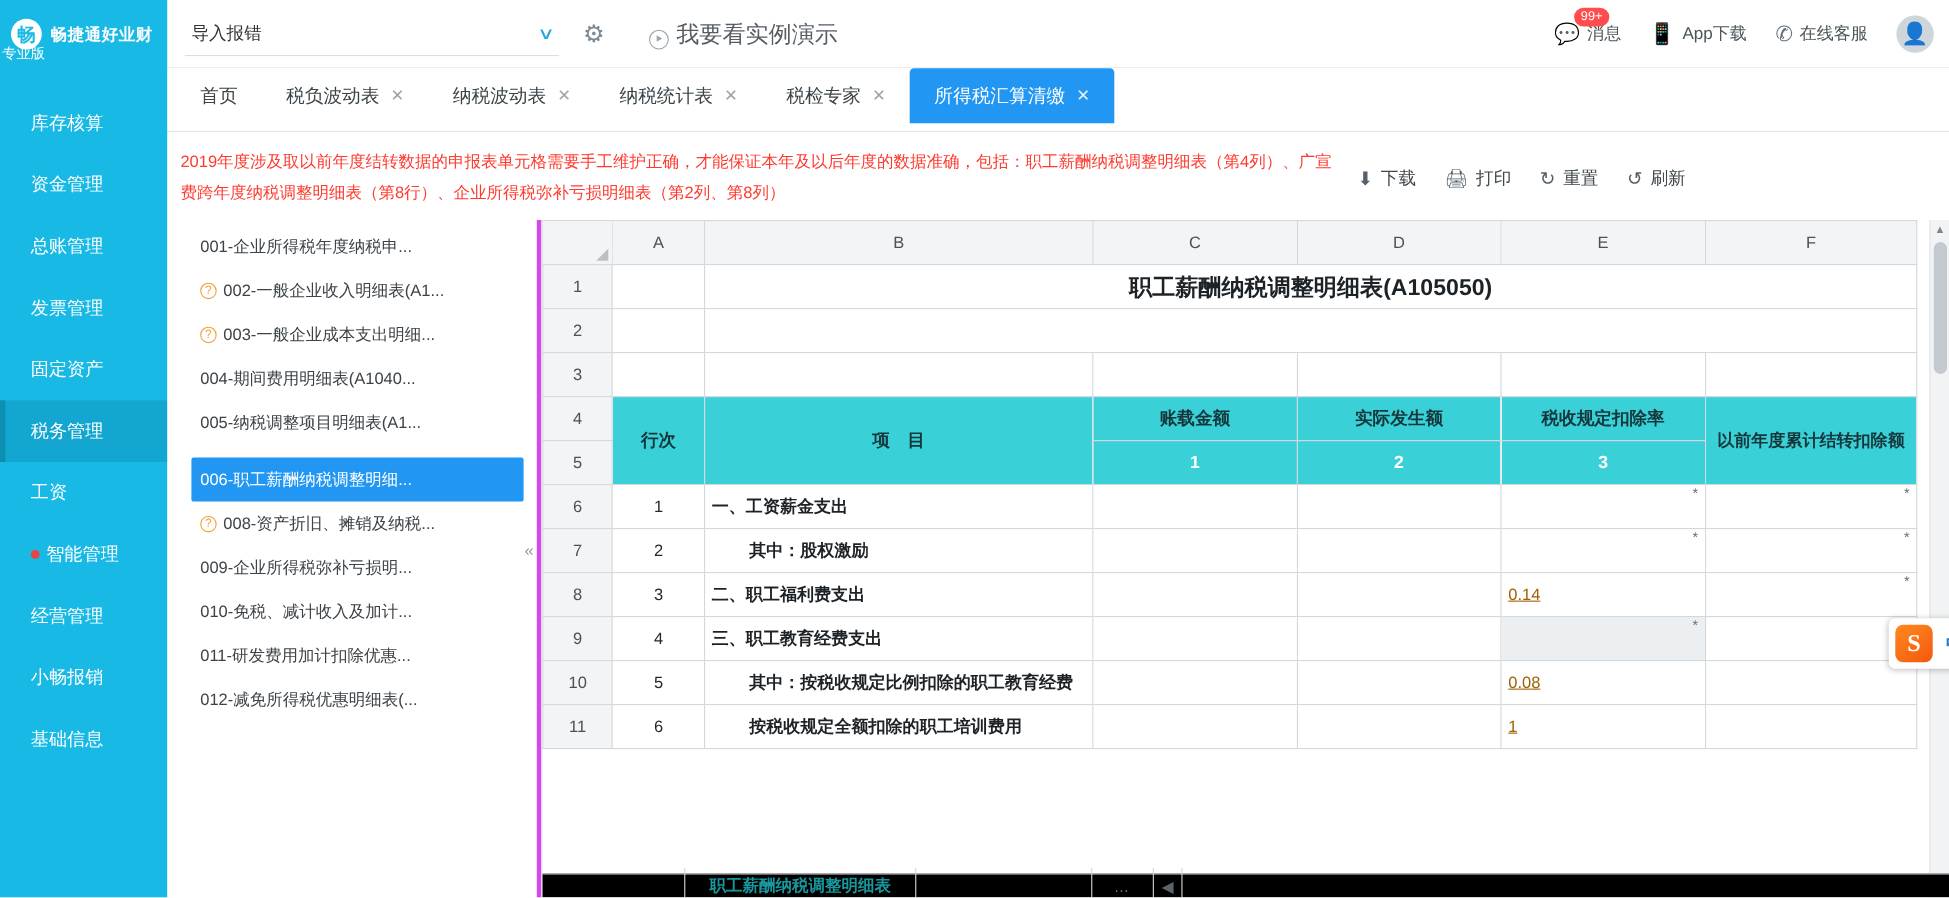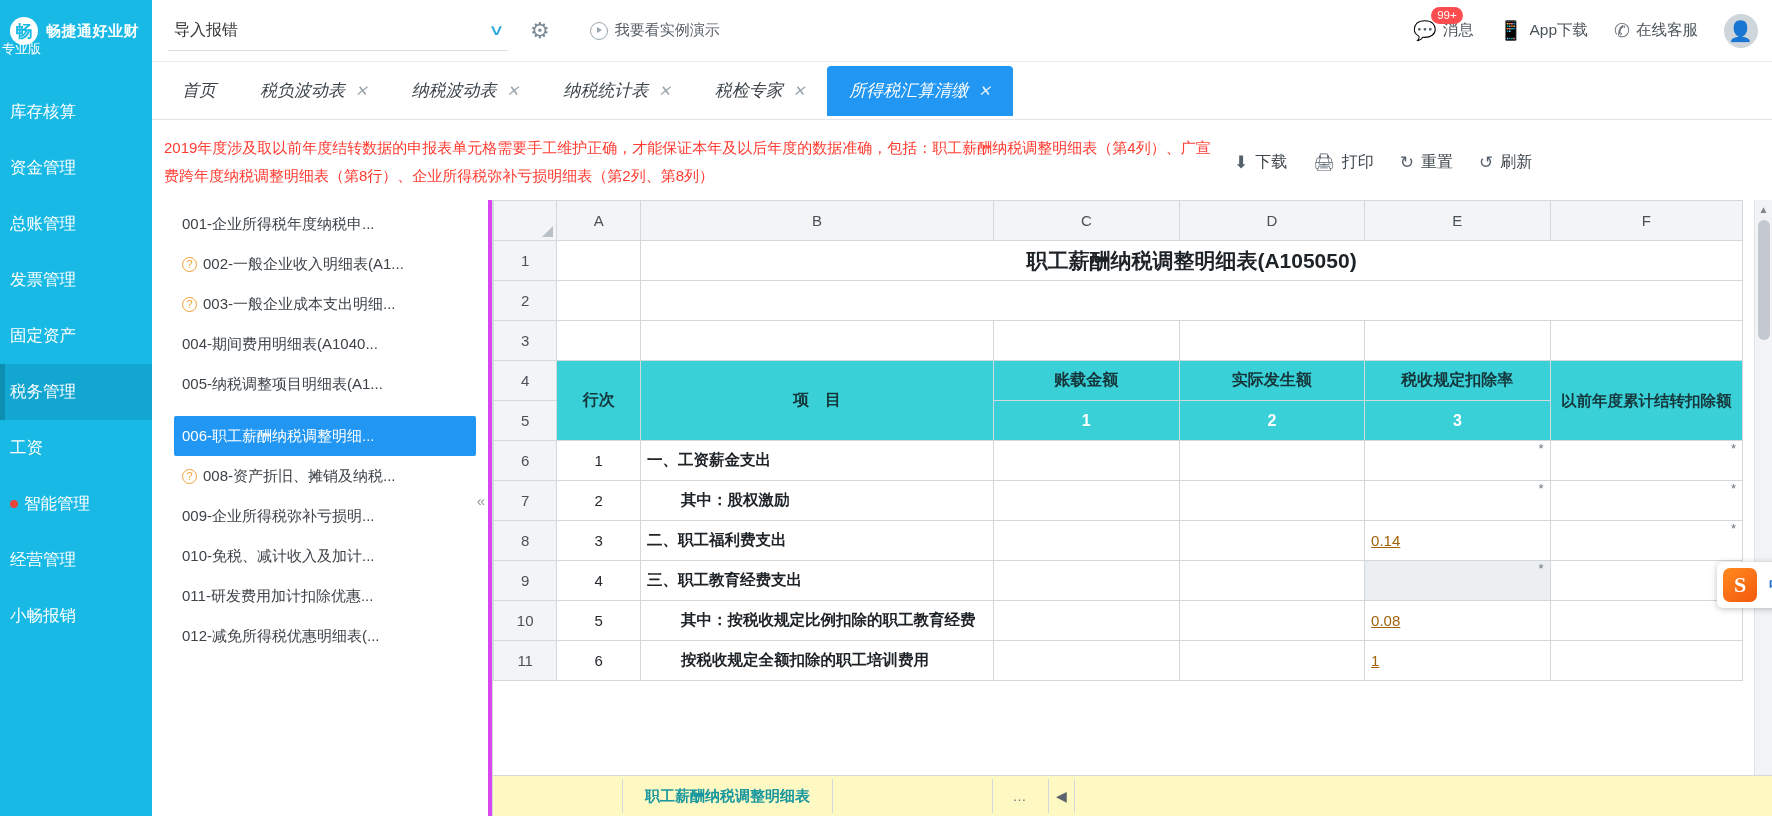--- a/index.html
+++ b/index.html
@@ -49,21 +49,21 @@
     position: absolute;
     left: 2px; top: 40px;
     font-size: 13px;
     color: #fff;
   }
   .nav { margin-top: 22px; }
   .nav-item {
     height: 56px;
     display: flex;
     align-items: center;
-    padding-left: 10px;
+    padding-left: 28px;
     font-size: 16.5px;
     color: #ffffff;
     position: relative;
     cursor: pointer;
   }
   .nav-item.active {
     background: #12a6d0;
   }
   .nav-item.active::before {
     content: "";
@@ -122,21 +122,21 @@
     margin-left: 22px;
     font-size: 22px;
     color: #7d8a94;
     cursor: pointer;
   }
   .demo-link {
     margin-left: 40px;
     display: flex;
     align-items: flex-end;
     gap: 7px;
-    font-size: 15px;
+    font-size: 21px;
     color: #555d63;
     cursor: pointer;
   }
   .demo-circle {
     width: 18px; height: 18px;
     border: 1.6px solid #9aa6ad;
     border-radius: 50%;
     display: inline-block;
     position: relative;
   }
@@ -180,26 +180,25 @@
     border-radius: 50%;
     background: #cfd6db;
     display: flex; align-items: center; justify-content: center;
     color: #fff; font-size: 20px;
   }
 
   
   .tabbar {
     height: 58px;
     display: flex;
-    align-items: center;
+    align-items: flex-start;
     border-bottom: 1px solid #dfe5ea;
     padding-left: 8px;
     background: #fff;
     flex: 0 0 58px;
-    font-style: italic;
   }
   .tab {
     height: 50px;
     display: flex;
     align-items: center;
     gap: 10px;
     padding: 0 22px;
     font-size: 17px;
     color: #3c4449;
     border-radius: 4px 4px 0 0;
@@ -401,23 +400,23 @@
     width: 12px; height: 120px;
     background: #c3c9ce;
     border-radius: 6px;
   }
   .vscroll .arrow-dn { position: absolute; bottom: 0; left: 0; right: 0;}
 
   
   .sheetbar {
     position: absolute;
     left: 0; right: 0; bottom: 0;
-    height: 41px;
+    height: 22px;
     border-top: 1px solid #d3d8dd;
-    background: #fef9c3;
+    background: #000000;
     display: flex;
     align-items: center;
     font-size: 14px;
   }
   .sb-cell {
     border-right: 1px solid #d3d8dd;
     height: 34px;
     display: flex; align-items: center; justify-content: center;
     color: #3d4348;
   }
@@ -494,20 +493,23 @@
         </div>
       <div class="nav-item">
           <span class="nav-dot"></span>
           <span>智能管理</span>
         </div>
       <div class="nav-item">
           <span>经营管理</span>
         </div>
       <div class="nav-item">
           <span>小畅报销</span>
+        </div>
+      <div class="nav-item">
+          <span>基础信息</span>
         </div>
     </div>
   </div>
 
   <div class="right">
 
     <div class="topbar">
       <div class="search-box">
         <span class="sv" title="请输入搜索内容">导入报错</span>
         <span class="chev">∨</span>

